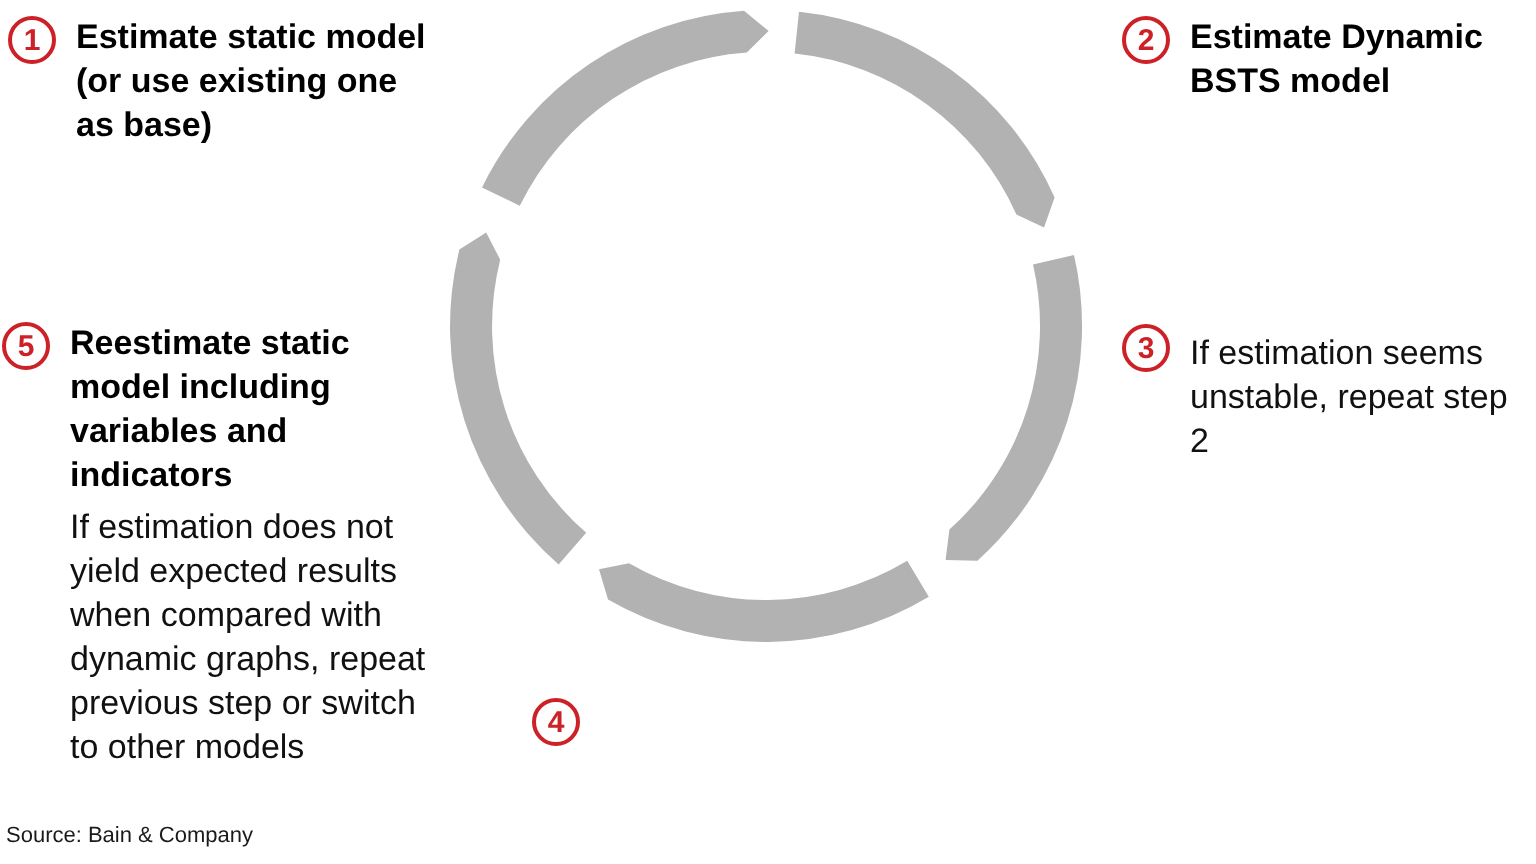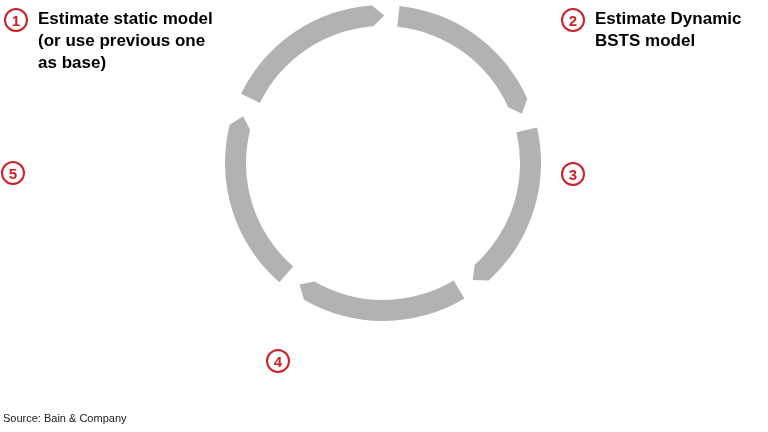--- a/index.html
+++ b/index.html
@@ -38,43 +38,57 @@
       <path d="M 537.0 127.5 A 158 158 0 0 1 488.7 280.4 L 472.8 280.0 L 474.7 264.8 A 137 137 0 0 0 516.5 132.2 Z" fill="#b2b2b2"></path>
       <path d="M 464.4 298.4 A 158 158 0 0 1 304.0 299.8 L 299.5 284.6 L 314.5 281.6 A 137 137 0 0 0 453.6 280.4 Z" fill="#b2b2b2"></path>
       <path d="M 279.3 282.2 A 158 158 0 0 1 229.7 124.8 L 243.1 116.2 L 250.1 129.9 A 137 137 0 0 0 293.1 266.4 Z" fill="#b2b2b2"></path>
       <path d="M 241.0 93.7 A 158 158 0 0 1 372.0 5.4 L 384.3 15.5 L 373.4 26.3 A 137 137 0 0 0 259.9 102.9 Z" fill="#b2b2b2"></path>
     </svg>
 
   <div class="step s1">
     <div class="num">1</div>
     <div class="txt">
       <div class="bold">Estimate static model
-(or use previous one
+(or use existing one
 as base)</div>
       <div class="reg"></div>
     </div>
   </div>
 
   <div class="step s2">
     <div class="num">2</div>
     <div class="txt">
       <div class="bold">Estimate Dynamic
 BSTS model</div>
       <div class="reg"></div>
     </div>
   </div>
 
   <div class="step s3">
     <div class="num">3</div>
     <div class="txt">
+      <div class="reg">If estimation seems
+unstable, repeat step 2</div>
     </div>
   </div>
 
   <div class="step s4">
     <div class="num">4</div>
   </div>
 
   <div class="step s5">
     <div class="num">5</div>
+    <div class="txt">
+      <div class="bold">Reestimate static
+model including
+variables and
+indicators</div>
+      <div class="reg">If estimation does not
+yield expected results
+when compared with
+dynamic graphs, repeat
+previous step or switch
+to other models</div>
+    </div>
   </div>
 
   <div class="source">Source: Bain &amp; Company</div>
 </div>
 
 </body></html>

